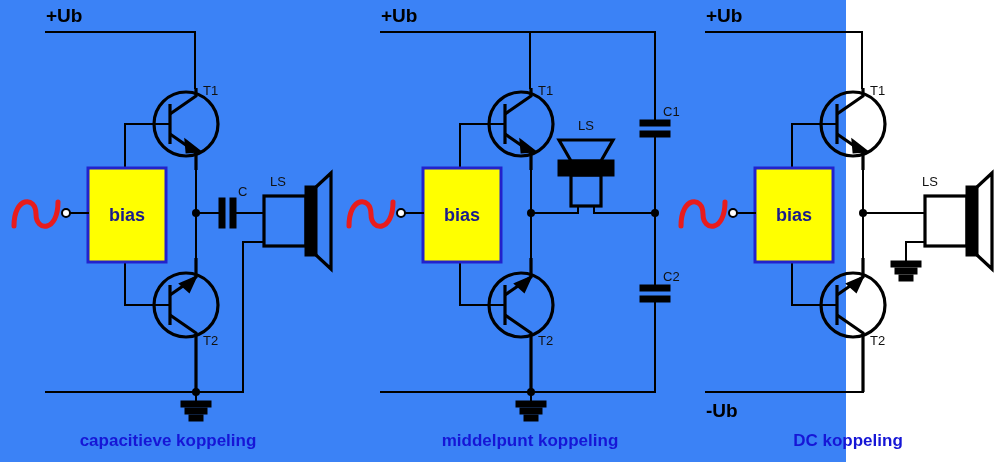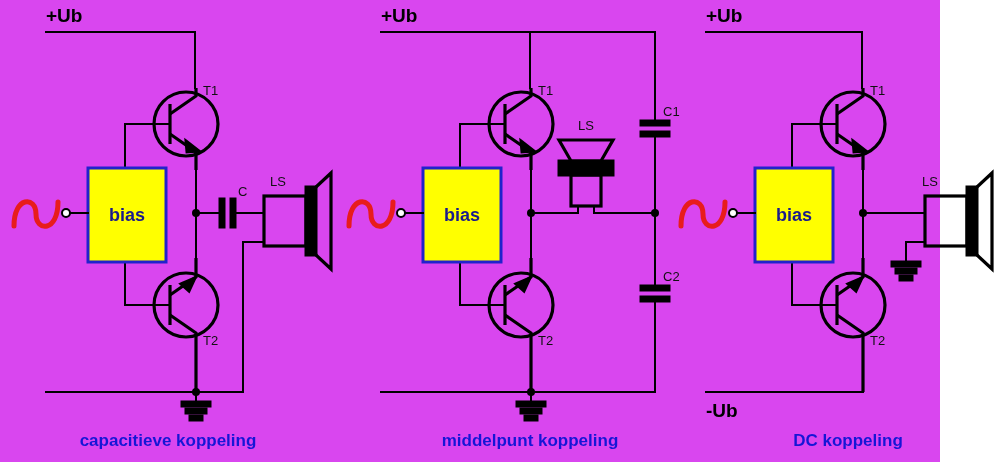--- a/index.html
+++ b/index.html
@@ -1,17 +1,17 @@
 <!DOCTYPE html>
 <html><head>
 <meta charset="utf-8">
 <style>
   html,body{margin:0;padding:0;background:#ffffff;}
   body{width:1000px;height:462px;overflow:hidden;font-family:"Liberation Sans",sans-serif;}
-  #stage{position:relative;width:940px;height:462px;background:#d946ef;text-align:right;}
+  #stage{position:relative;width:846px;height:462px;background:#3b82f6;text-align:right;}
   svg{display:block;}
   .wire{stroke:#000;stroke-width:2;fill:none;stroke-linecap:square;}
   .thin{stroke:#000;stroke-width:2;fill:none;}
   .dev{stroke:#000;stroke-width:3.2;fill:none;}
   .devfill{stroke:#000;stroke-width:3;fill:#000;}
   .box{fill:#ffff00;stroke:#2222cc;stroke-width:3;}
   .sine{stroke:#e81c1c;stroke-width:5;fill:none;stroke-linecap:round;stroke-linejoin:round;}
   .node{fill:#000;}
   .term{fill:#fff;stroke:#000;stroke-width:2;}
   .lbl{font-family:"Liberation Sans",sans-serif;font-size:13px;fill:#111;}

